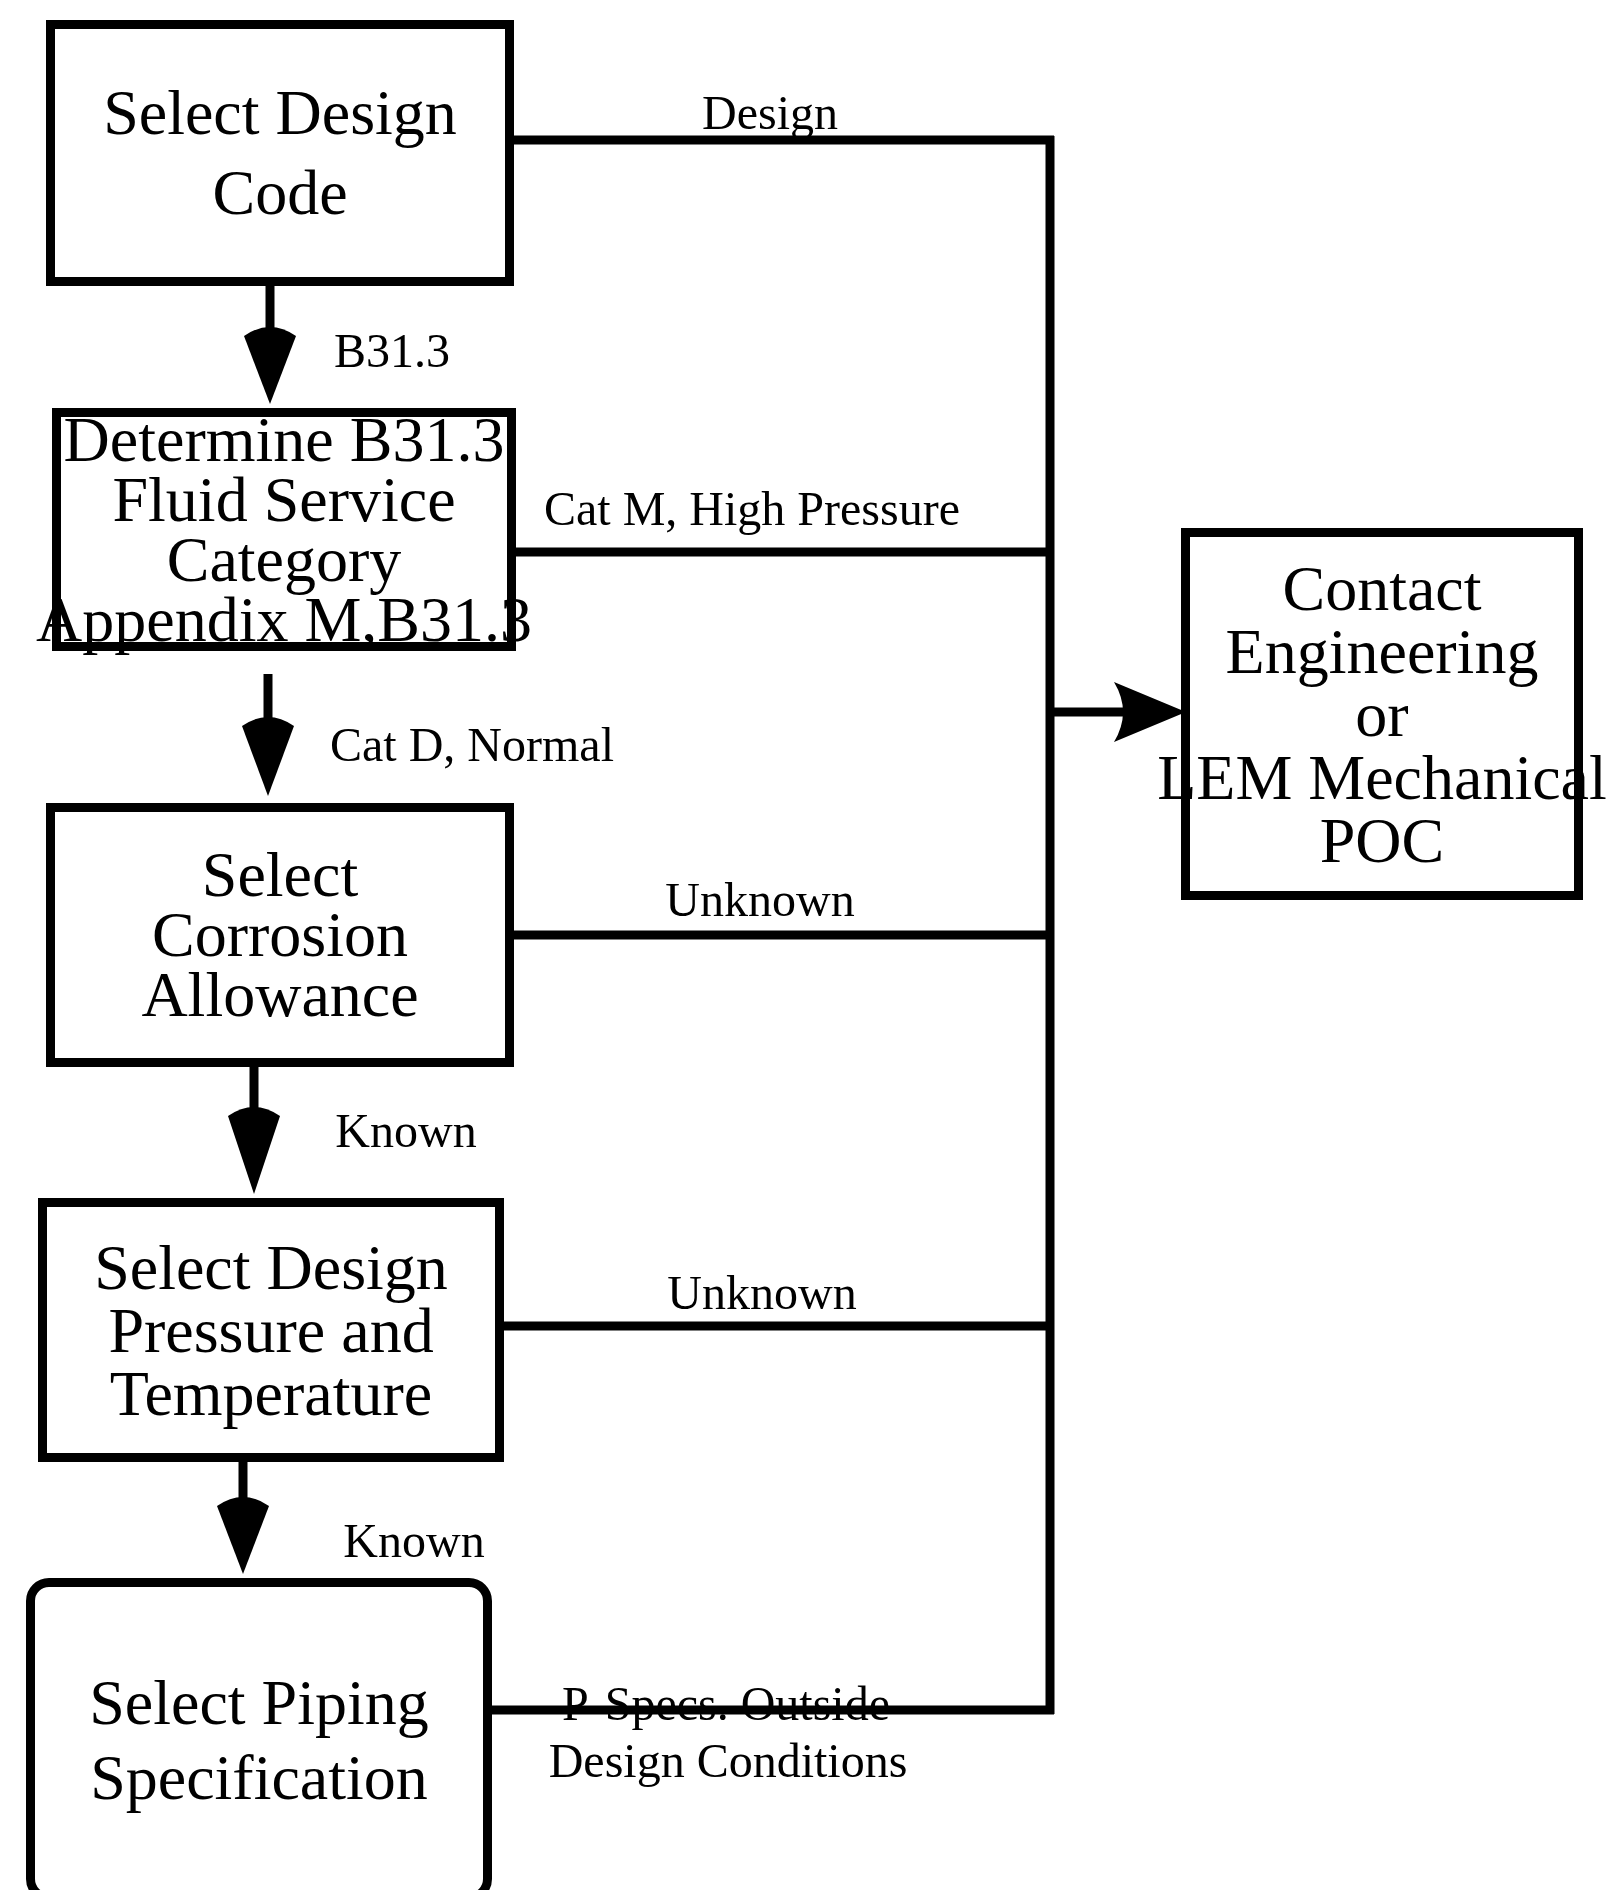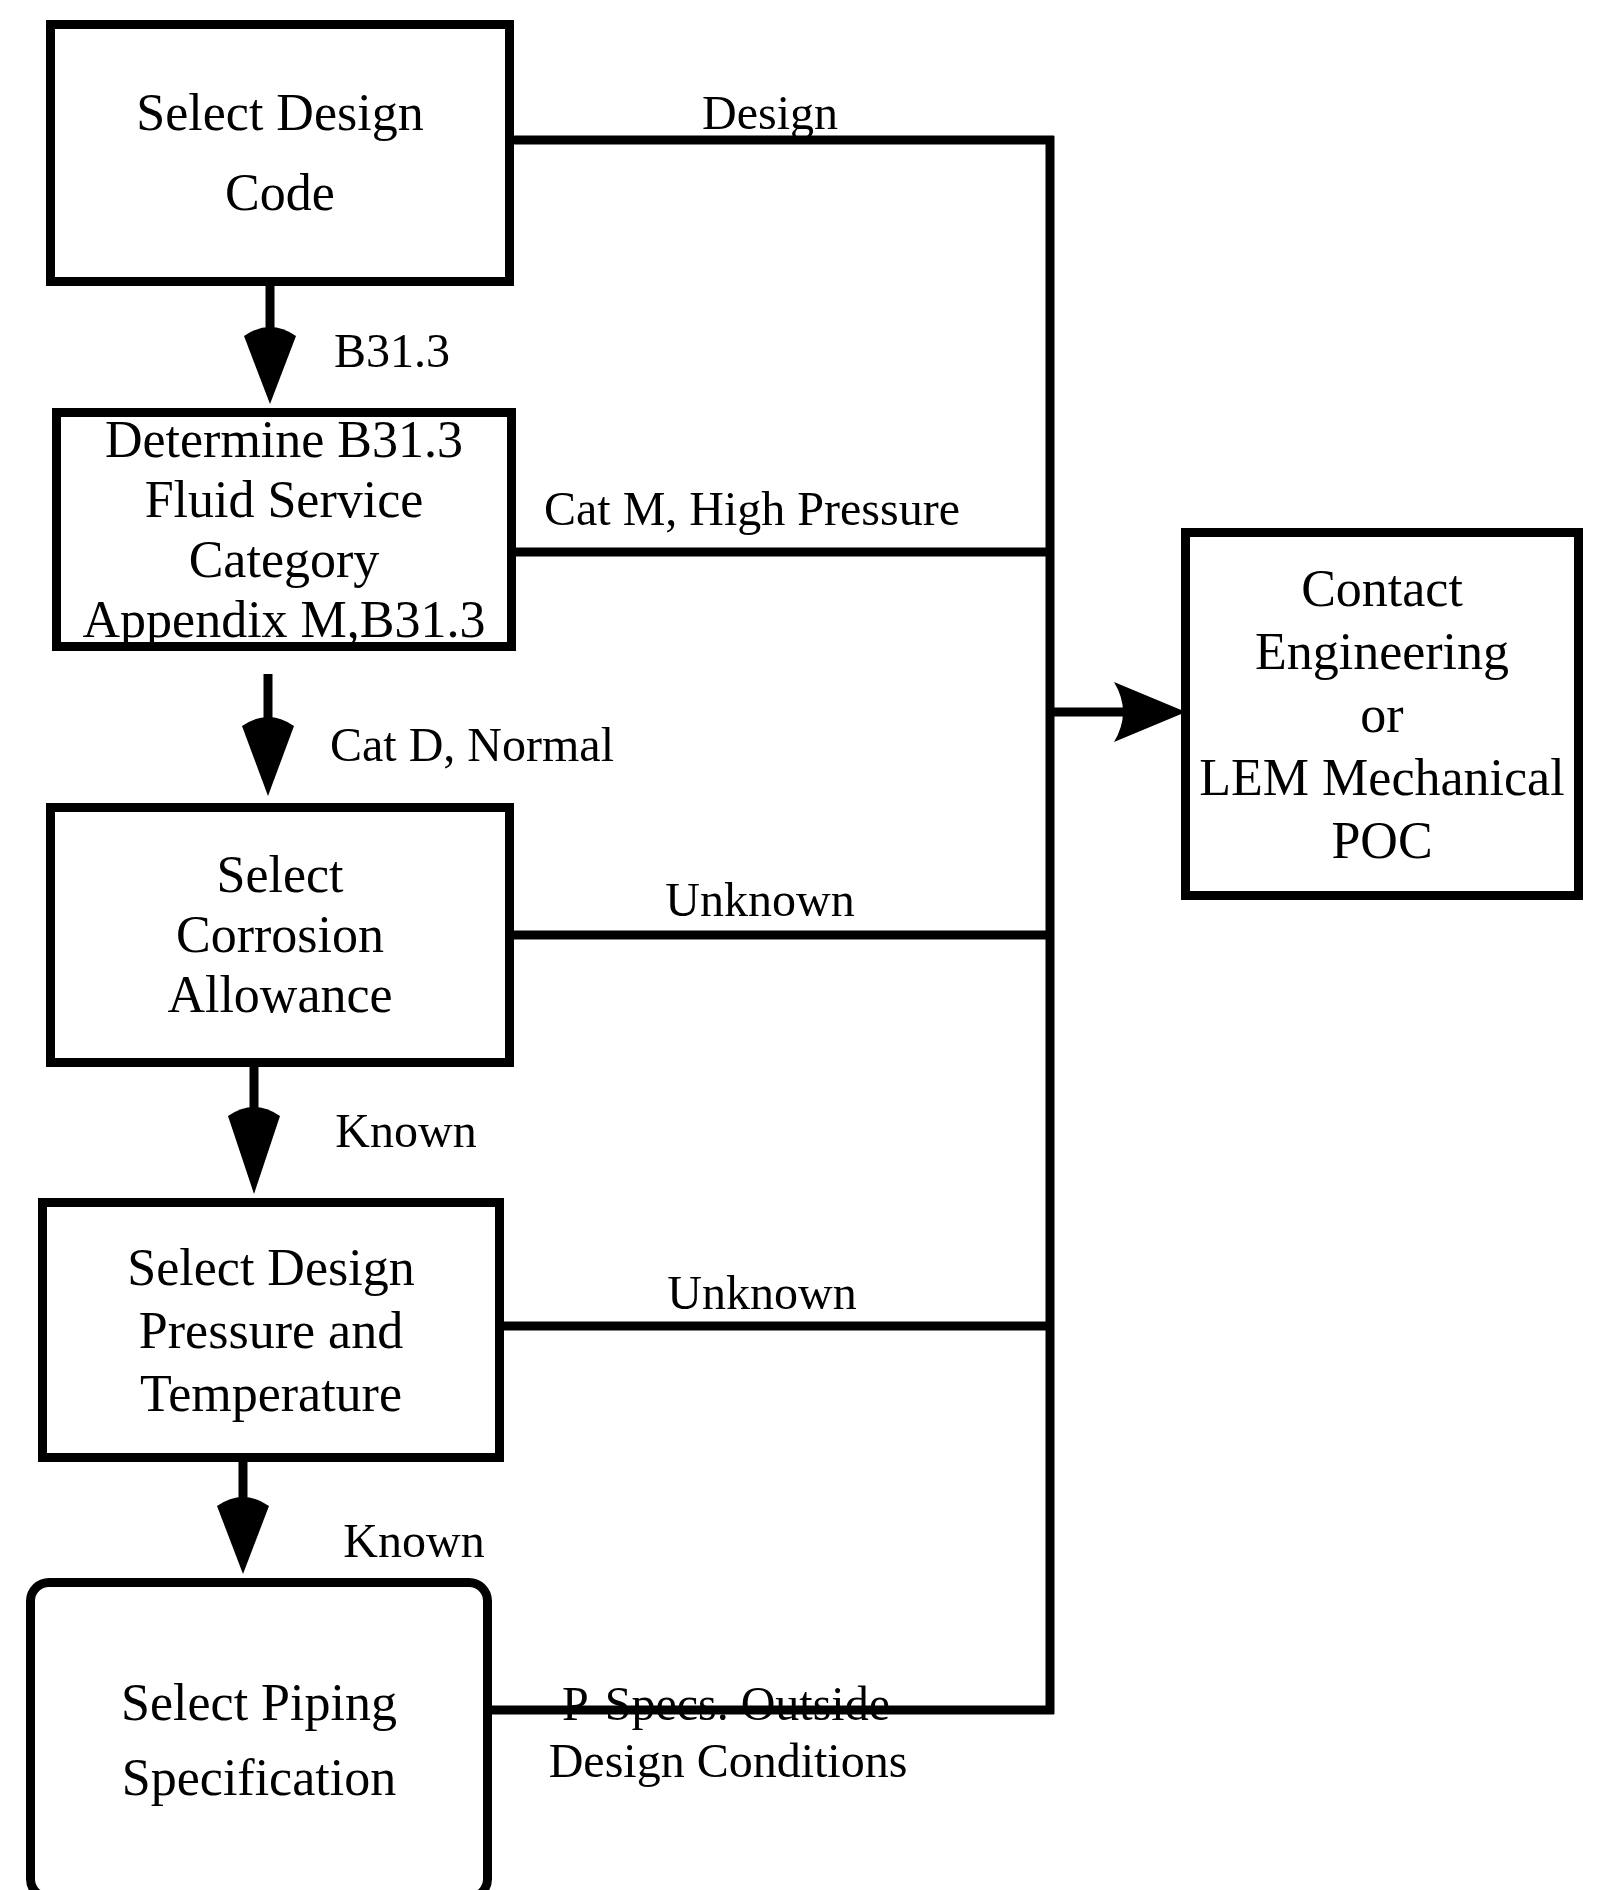--- a/index.html
+++ b/index.html
@@ -33,21 +33,21 @@
     box-sizing:border-box;
     border:9px solid var(--ink);
     background:var(--bg);
     display:flex;
     flex-direction:column;
     justify-content:center;
     align-items:center;
     text-align:center;
   }
   .box-line{
-    font-size:52px;
+    font-size:64px;
     white-space:nowrap;
   }
   .lh80 .box-line{line-height:80px;}
   .lh75 .box-line{line-height:75px;}
   .lh63 .box-line{line-height:63px;}
   .lh60 .box-line{line-height:60px;}
   .edge-label{
     position:absolute;
     transform:translate(-50%,-50%);
     font-size:48px;

